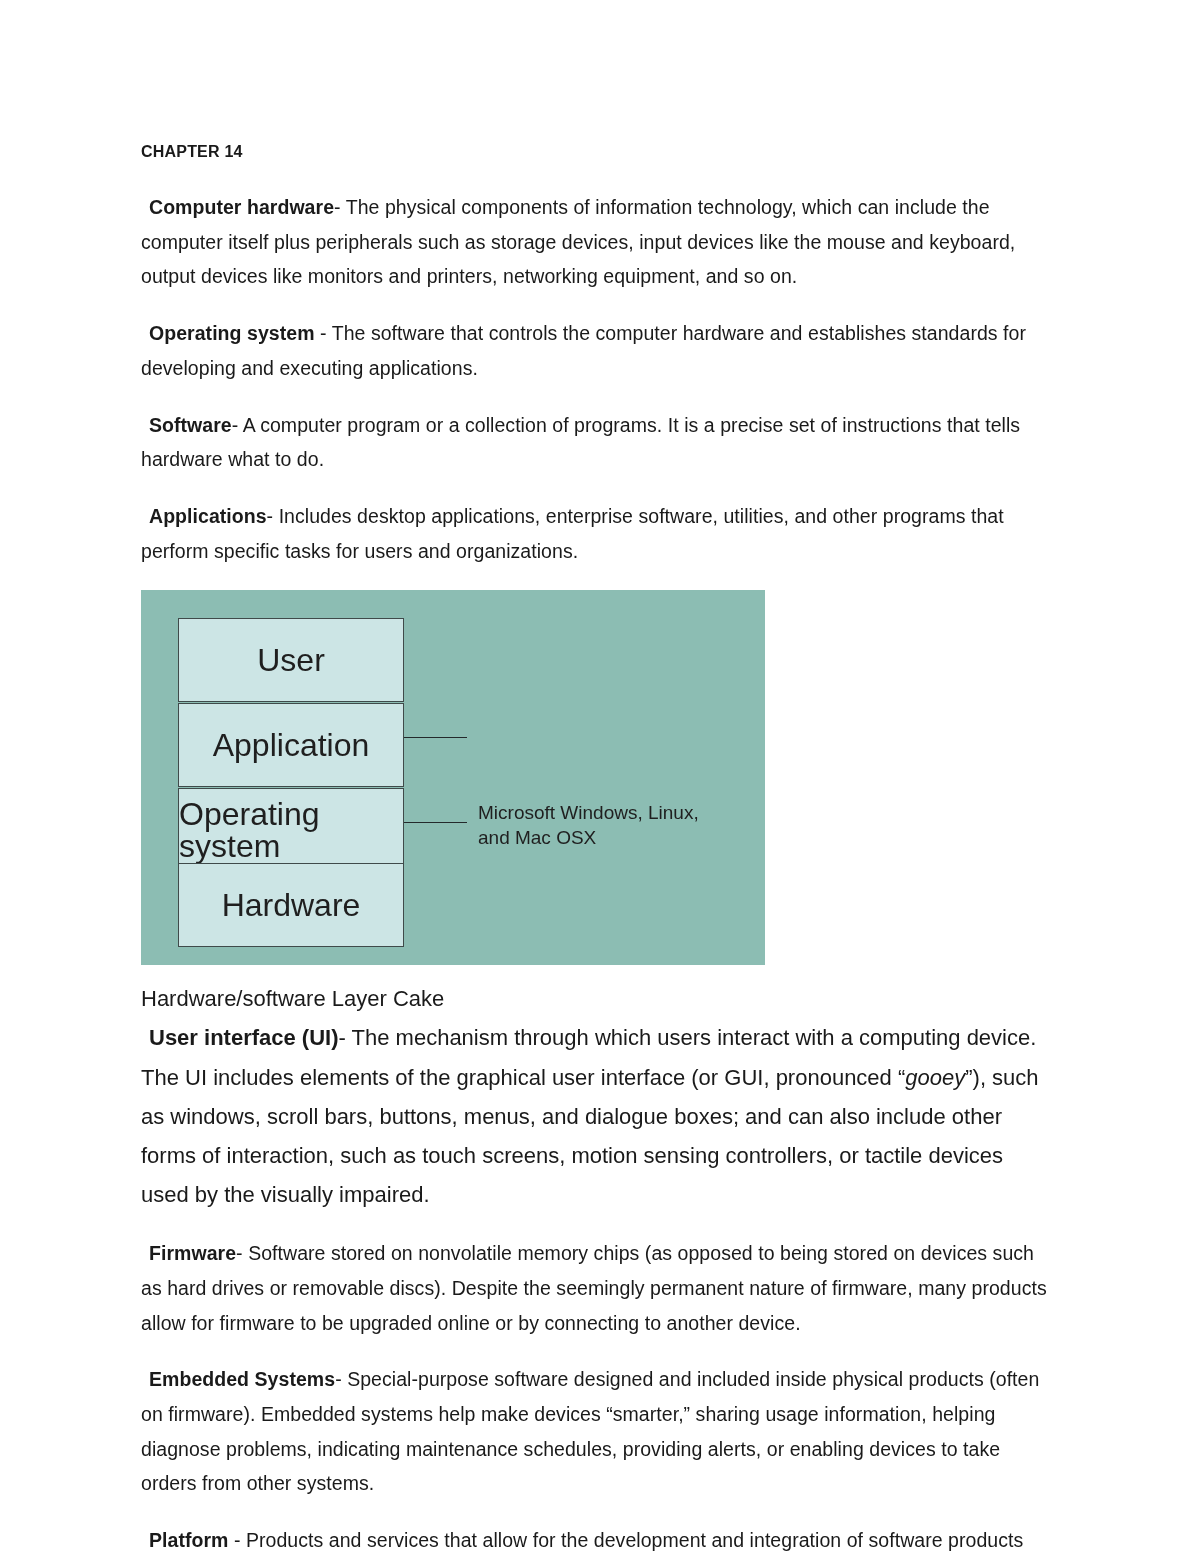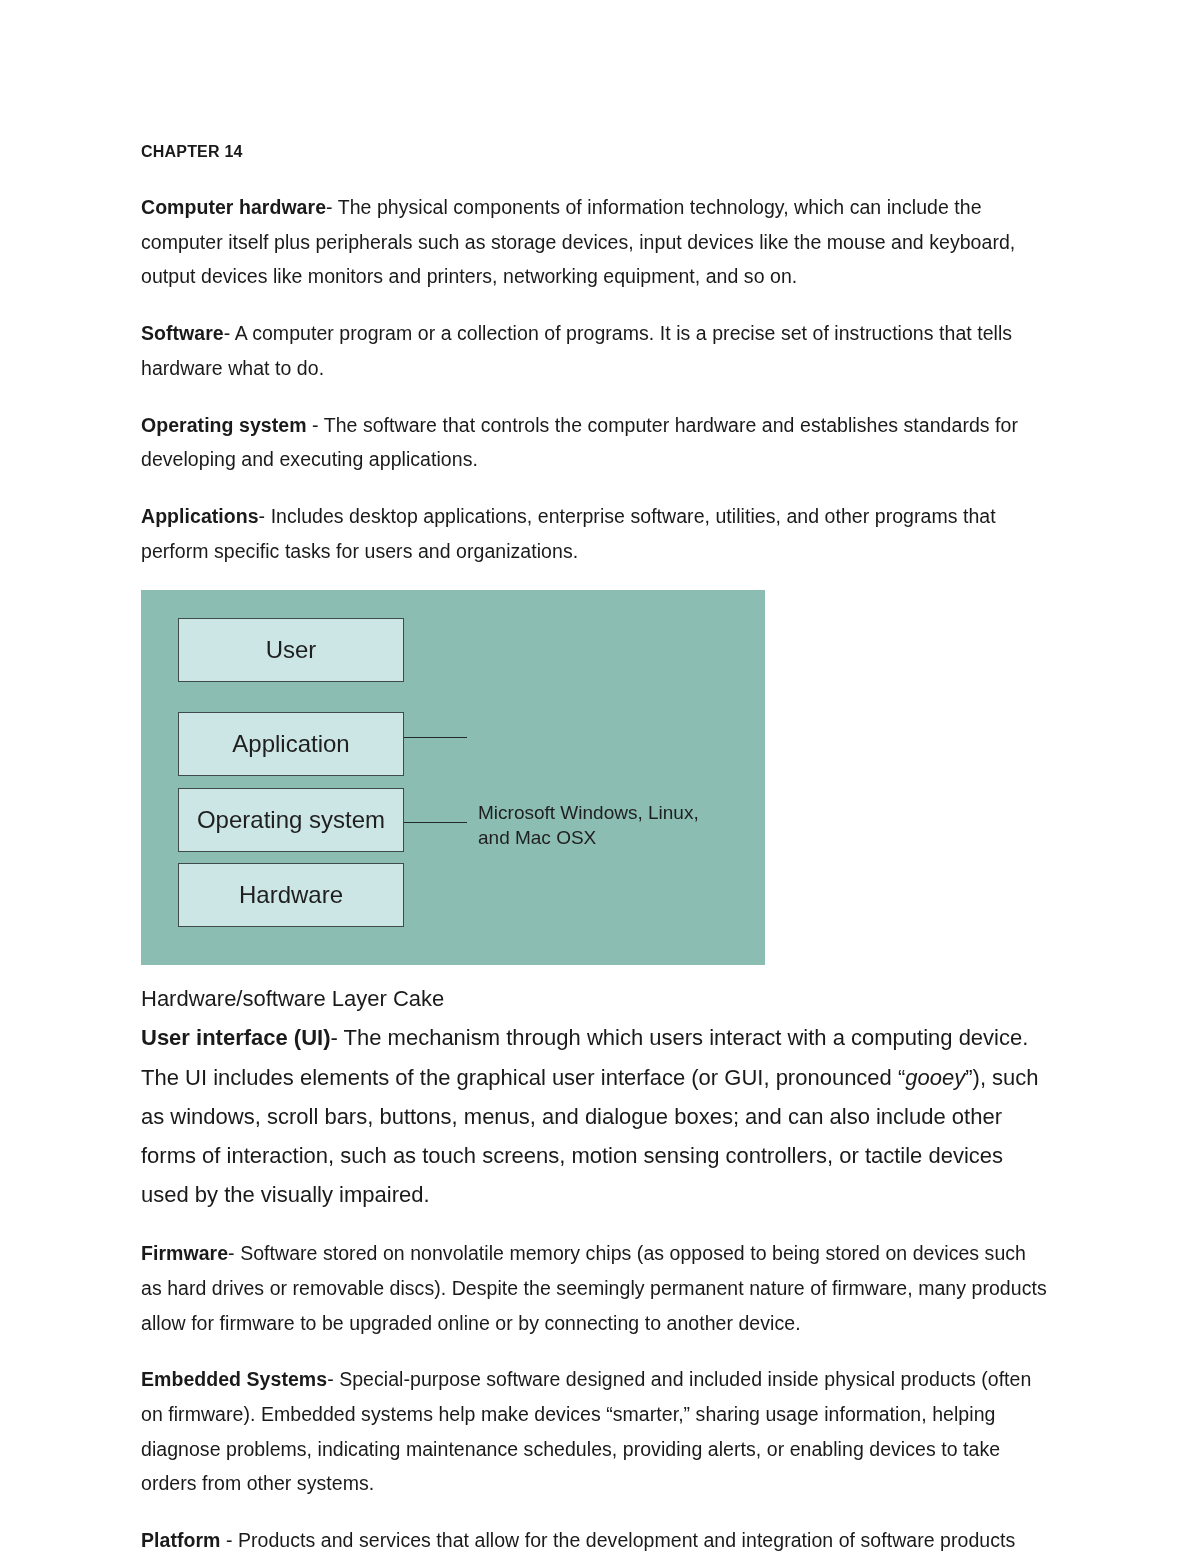--- a/index.html
+++ b/index.html
@@ -35,20 +35,21 @@
   p.para {
     font-size: 19.5px;
     line-height: 1.78;
     margin: 0 0 22px 0;
     text-align: left;
     letter-spacing: 0.05px;
   }
   p.para:last-child { margin-bottom: 0; }
   .term {
     font-weight: 700;
+    margin-left: 8px;
   }
   .ital {
     font-style: italic;
   }
   .caption-block {
     font-size: 22px;
     line-height: 1.78;
     margin: 12px 0 22px 0;
   }
   .caption-line {
@@ -60,34 +61,34 @@
     position: relative;
     width: 624px;
     height: 375px;
     margin: 20px 0 14px 0;
     background: #8cbdb3;
   }
   .layer-box {
     position: absolute;
     left: 37px;
     width: 226px;
-    height: 64px;
+    height: 84px;
     background: #cce5e5;
     border: 1.5px solid #3f4a4a;
     box-sizing: border-box;
     display: flex;
     align-items: center;
     justify-content: center;
-    font-size: 24px;
+    font-size: 32px;
     line-height: 1;
     color: #1f1f1f;
     font-family: "Liberation Sans", sans-serif;
   }
   .layer-box.b0 { top: 28px; }
-  .layer-box.b1 { top: 122px; }
+  .layer-box.b1 { top: 113px; }
   .layer-box.b2 { top: 198px; }
   .layer-box.b3 { top: 273px; text-align: center; }
 
   .connector {
     position: absolute;
     left: 263px;
     width: 63px;
     height: 0;
     border-top: 1.7px solid #23292b;
   }
@@ -112,25 +113,25 @@
 <div class="page">
   <div class="doc-body">
 
     <h1 class="chapter-title">CHAPTER 14</h1>
 
     <p class="para">
       <span class="term">Computer hardware</span><span>- </span><span>The physical components of information technology, which can include the computer itself plus peripherals such as storage devices, input devices like the mouse and keyboard, output devices like monitors and printers, networking equipment, and so on.</span>
     </p>
 
     <p class="para">
-      <span class="term">Software</span><span>- </span><span>A computer program or a collection of programs. It is a precise set of instructions that tells hardware what to do.</span>
+      <span class="term">Operating system</span><span> - </span><span>The software that controls the computer hardware and establishes standards for developing and executing applications.</span>
     </p>
 
     <p class="para">
-      <span class="term">Operating system</span><span> - </span><span>The software that controls the computer hardware and establishes standards for developing and executing applications.</span>
+      <span class="term">Software</span><span>- </span><span>A computer program or a collection of programs. It is a precise set of instructions that tells hardware what to do.</span>
     </p>
 
     <p class="para">
       <span class="term">Applications</span><span>- </span><span>Includes desktop applications, enterprise software, utilities, and other programs that perform specific tasks for users and organizations.</span>
     </p>
 
     <div class="figure">
       <div class="layer-box b0">
         <span>User</span>
       </div>

